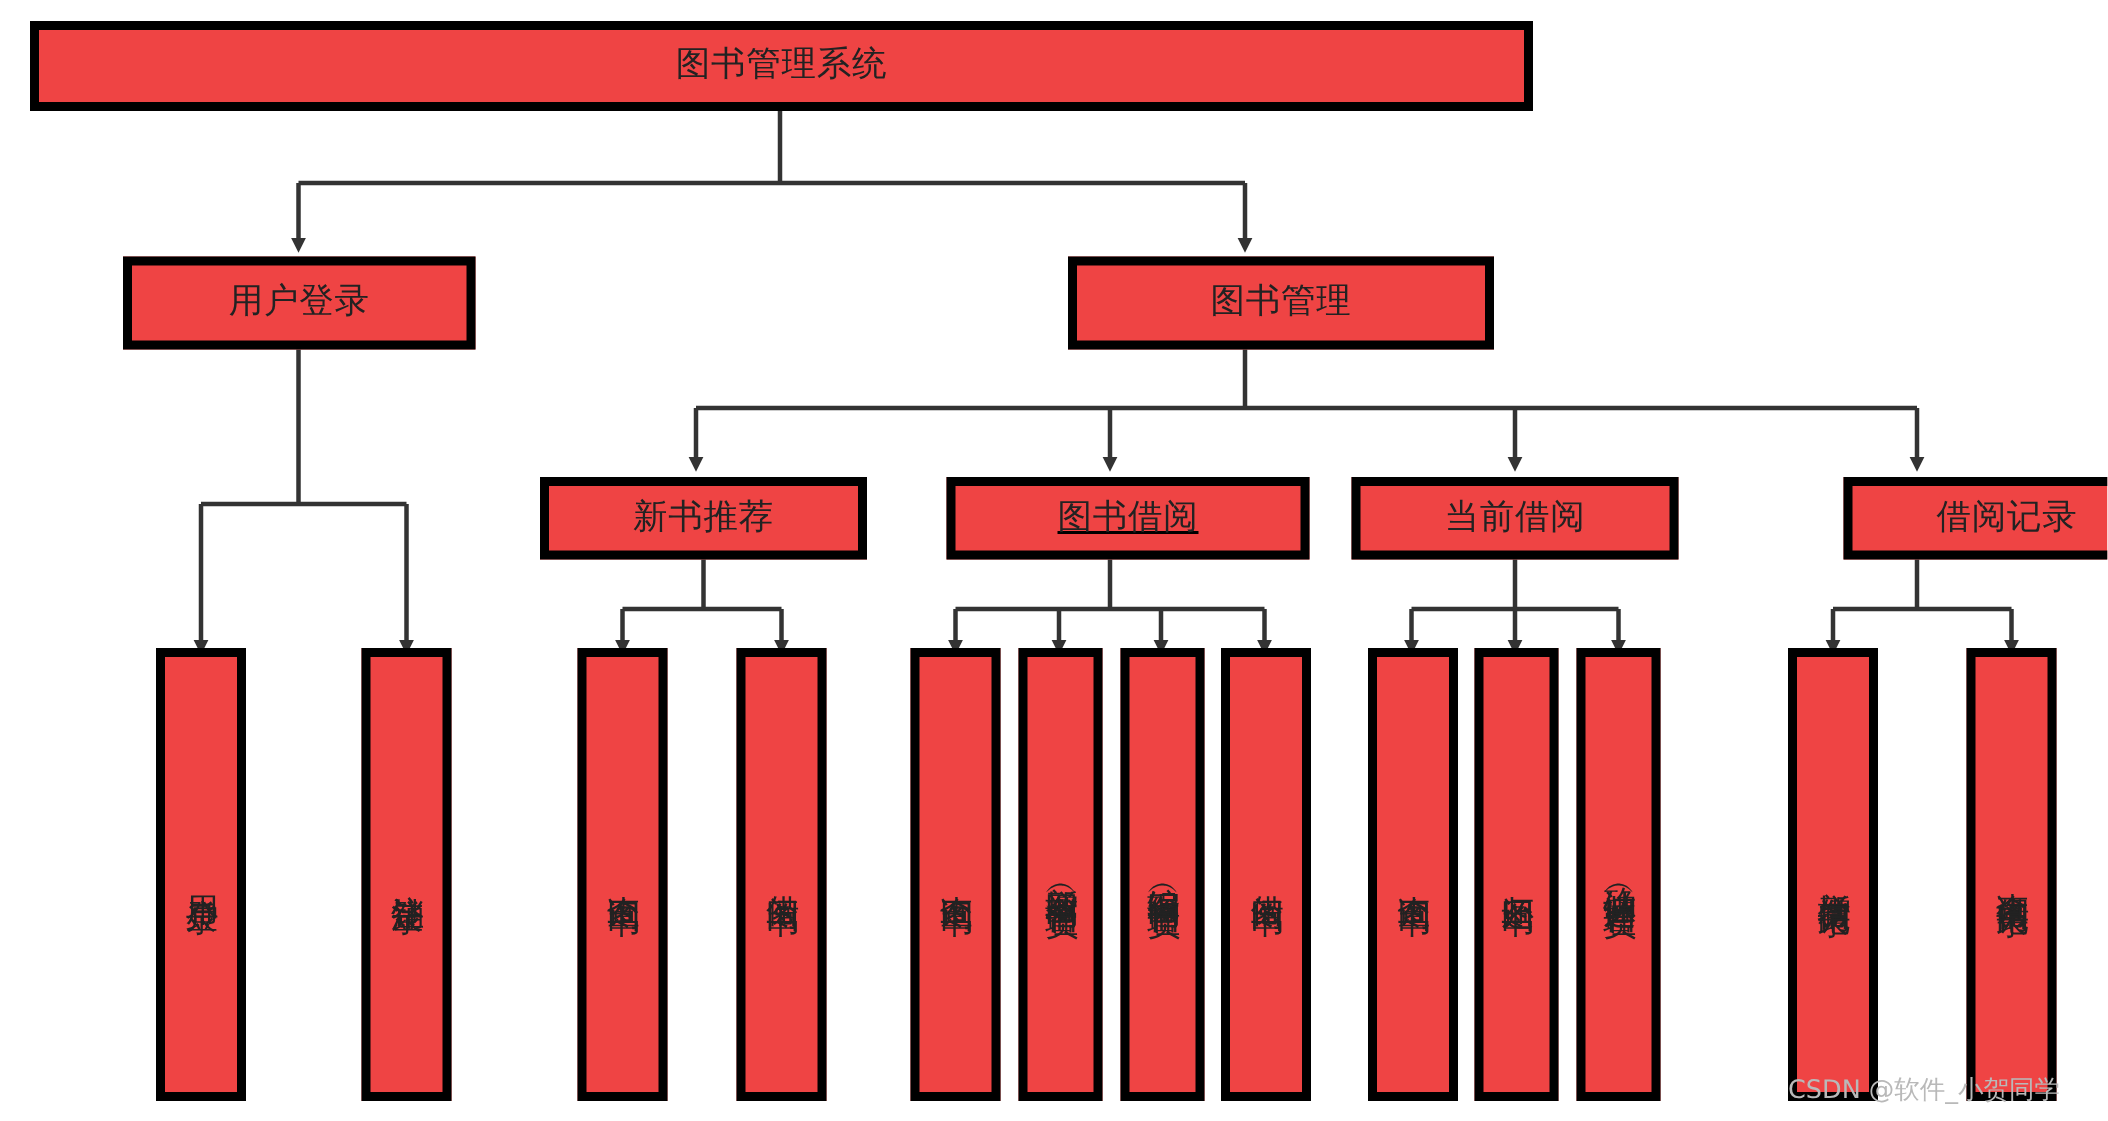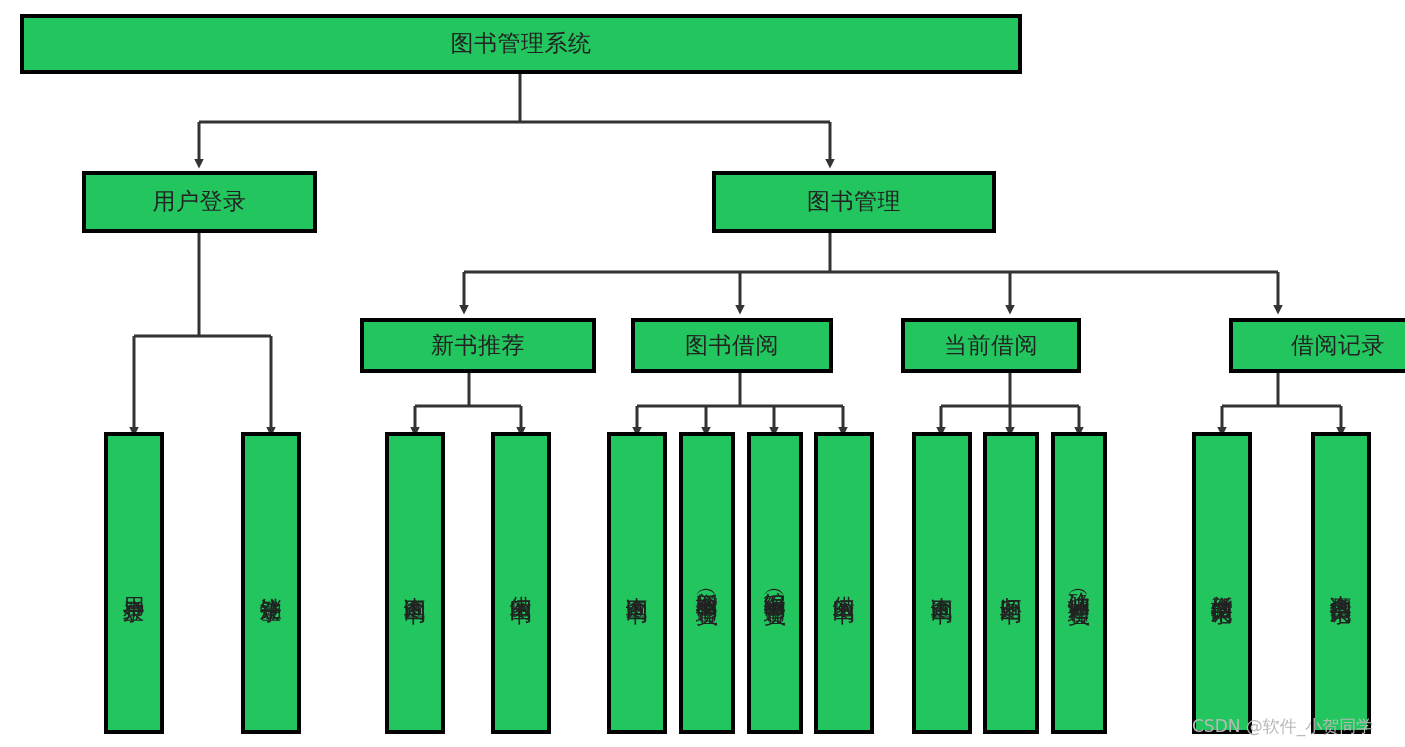--- a/index.html
+++ b/index.html
@@ -20,22 +20,22 @@
   #diagram-svg {
     position: absolute;
     left: 0;
     top: 0;
     width: 1405px;
     height: 747px;
   }
   .node-box {
     position: absolute;
     box-sizing: border-box;
-    background: #22c55e;
-    border: 4px solid #000000;
+    background: #ef4444;
+    border: 6px solid #000000;
     display: flex;
     align-items: center;
     justify-content: center;
   }
   .node-label-h {
     font-size: 23px;
     color: #222222;
     line-height: 1.1;
     letter-spacing: 0.5px;
     white-space: nowrap;
@@ -128,27 +128,27 @@
     <span class="node-label-h">图书管理系统</span>
   </div>
 
   <div class="node-box" style="left:82px; top:171px; width:235px; height:62px;">
     <span class="node-label-h">用户登录</span>
   </div>
   <div class="node-box" style="left:712px; top:171px; width:284px; height:62px;">
     <span class="node-label-h">图书管理</span>
   </div>
 
-  <div class="node-box" style="left:360px; top:318px; width:236px; height:55px;justify-content:center;">
+  <div class="node-box" style="left:360px; top:318px; width:218px; height:55px;justify-content:center;">
     <span class="node-label-h">新书推荐</span>
   </div>
-  <div class="node-box" style="left:631px; top:318px; width:202px; height:55px;">
+  <div class="node-box" style="left:631px; top:318px; width:242px; height:55px;text-decoration:underline;">
     <span class="node-label-h">图书借阅</span>
   </div>
-  <div class="node-box" style="left:901px; top:318px; width:180px; height:55px;">
+  <div class="node-box" style="left:901px; top:318px; width:218px; height:55px;">
     <span class="node-label-h">当前借阅</span>
   </div>
   <div class="node-box" style="left:1229px; top:318px; width:218px; height:55px;">
     <span class="node-label-h">借阅记录</span>
   </div>
 
   <div class="node-box" style="left:104px; top:432px; width:60px; height:302px;">
     <span class="node-label-v">用户登录</span>
   </div>
   <div class="node-box" style="left:241px; top:432px; width:60px; height:302px;">

